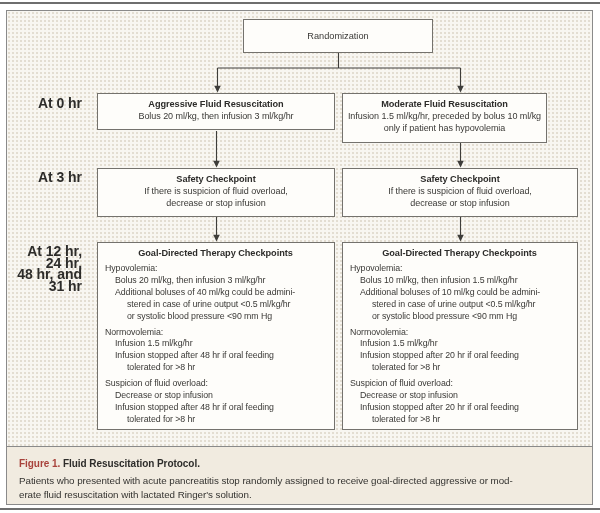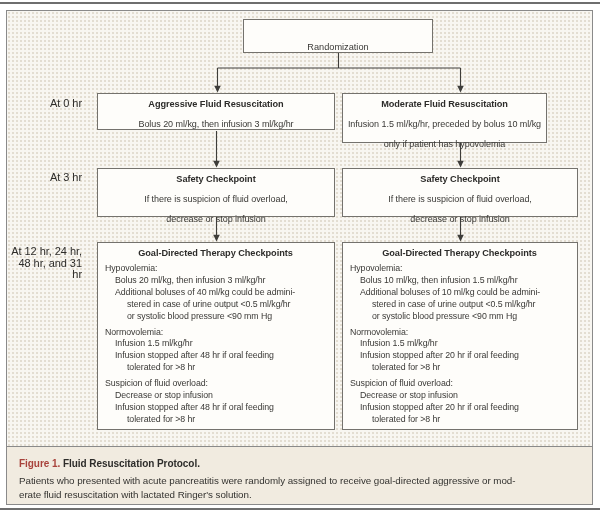--- a/index.html
+++ b/index.html
@@ -27,41 +27,41 @@
   .cap-label { color:#a8423b; }
   .cap-body { margin-top:5px; font-size:9.8px; line-height:13.5px; color:#343330; letter-spacing:-0.05px; }
   .cap-line { white-space:nowrap; }
 
   .fbox {
     position:absolute; background:#fefdfa; border:1px solid #74726d; box-sizing:border-box;
     color:#3a3936; text-align:center;
   }
   .btitle { font-weight:bold; font-size:9.2px; color:#2d2c2a; letter-spacing:-0.05px; }
   .bline  { font-size:9px; letter-spacing:-0.05px; }
-  .cbox { display:flex; flex-direction:column; justify-content:flex-start; padding-top:4px; line-height:12px;gap:8px; }
+  .cbox { display:flex; flex-direction:column; justify-content:flex-start; padding-top:4px; line-height:12px; }
 
-  .box-randomization { left:243px; top:19px; width:190px; height:34px; display:flex; align-items:flex-end; justify-content:center; font-size:9.2px; }
+  .box-randomization { left:243px; top:19px; width:190px; height:34px; display:flex; align-items:center; justify-content:center; font-size:9.2px; }
   .box-agg-start  { left:97px;  top:93px;  width:238px; height:37px; }
   .box-mod-start  { left:342px; top:93px;  width:205px; height:50px; }
   .box-agg-safety { left:97px;  top:168px; width:238px; height:49px; }
   .box-mod-safety { left:342px; top:168px; width:236px; height:49px; }
   .box-agg-goal   { left:97px;  top:242px; width:238px; height:188px; }
   .box-mod-goal   { left:342px; top:242px; width:236px; height:188px; }
 
   .goal { text-align:left; padding:5px 8px 0 7px; }
   .gtitle { text-align:center; font-weight:bold; font-size:9.2px; color:#2d2c2a; margin-bottom:5px; letter-spacing:-0.05px; }
   .gsec { margin-top:4px; }
   .gsec:first-of-type { margin-top:0; }
   .gline { font-size:8.8px; line-height:11.9px; letter-spacing:-0.08px; color:#3a3936; }
   .i1 { padding-left:10px; }
   .i2 { padding-left:22px; }
 
   .rowlabel {
     position:absolute; left:8px; width:74px; text-align:right;
-    font-weight:normal; font-size:11px; color:#2d2c2a; line-height:11.5px; letter-spacing:-0.05px;
+    font-weight:bold; font-size:14px; color:#2d2c2a; line-height:11.5px; letter-spacing:-0.05px;
   }
   .lbl-0hr { top:98px; }
   .lbl-3hr { top:172px; }
   .lbl-12hr { top:246px; }
 
   .connectors { position:absolute; left:0; top:0; pointer-events:none; }
 </style>
 </head>
 <body>
 
@@ -70,21 +70,21 @@
   <div class="rule top"></div>
   <div class="rule bottom"></div>
 
   <div class="figure-frame">
     <div class="caption-panel">
       <div class="cap-head">
         <span class="cap-label">Figure 1.</span>
         <span>Fluid Resuscitation Protocol.</span>
       </div>
       <div class="cap-body">
-        <div class="cap-line">Patients who presented with acute pancreatitis were randomly assigned to receive goal-directed aggressive or mod-</div>
+        <div class="cap-line">Patients who presented with acute pancreatitis stop randomly assigned to receive goal-directed aggressive or mod-</div>
         <div class="cap-line">erate fluid resuscitation with lactated Ringer's solution.</div>
       </div>
     </div>
   </div>
 
   <svg class="connectors" width="600" height="513" viewBox="0 0 600 513">
     <path d="M338.5,53 V68 M217.5,68 H460.5 M217.5,68 V86 M460.5,68 V86 M216.5,131 V161 M460.5,143 V161 M216.5,217 V235 M460.5,217 V235" stroke="#3e3d3a" stroke-width="1.1" fill="none"></path>
     <polygon points="214.2,85.8 220.8,85.8 217.5,92.6" fill="#3e3d3a"></polygon>
     <polygon points="457.2,85.8 463.8,85.8 460.5,92.6" fill="#3e3d3a"></polygon>
     <polygon points="213.2,160.8 219.8,160.8 216.5,167.6" fill="#3e3d3a"></polygon>

